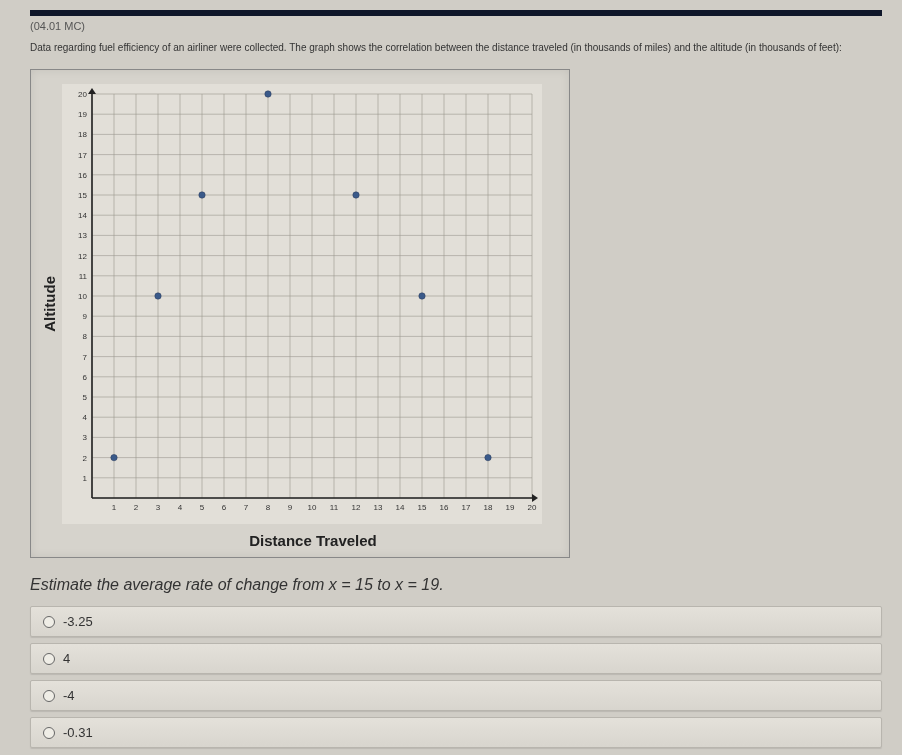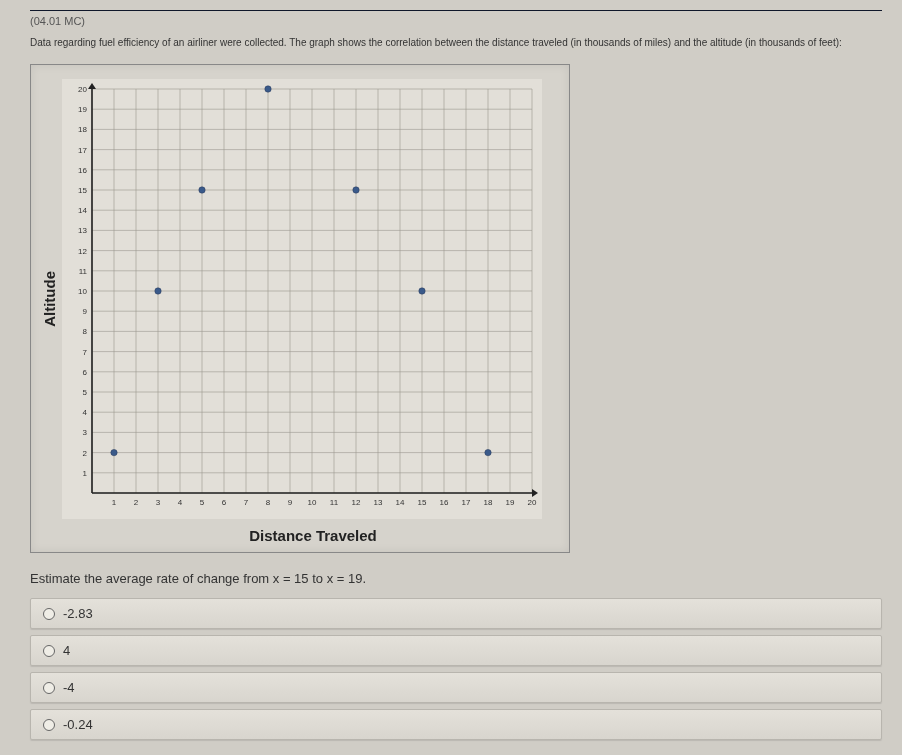--- a/index.html
+++ b/index.html
@@ -14,21 +14,21 @@
   }
   .page {
     background: #d0cdc6;
     padding: 10px 20px 20px 30px;
     min-height: 755px;
   }
   .stub-top {
     font-size: 11px;
     color: #555;
     margin-bottom: 8px;
-    border-top: 1px solid #0f172a;
+    border-top: 6px solid #0f172a;
     padding-top: 4px;
   }
   .question-text {
     font-size: 10px;
     color: #333;
     line-height: 1.5;
     margin-bottom: 14px;
   }
   .chart-wrap {
     border: 1px solid #888;
@@ -58,24 +58,25 @@
   }
   .xlabel {
     text-align: center;
     font-weight: bold;
     font-size: 15px;
     color: #222;
     margin-top: 8px;
     margin-left: 30px;
   }
   .subq {
-    font-size: 13px;
+    font-size: 16px;
     color: #333;
     margin-top: 18px;
     margin-bottom: 12px;
+    font-style: italic;
   }
   .option-row {
     background: linear-gradient(#e4e1da, #d8d5ce);
     border: 1px solid #b8b5ae;
     border-radius: 2px;
     padding: 7px 12px;
     margin-bottom: 6px;
     font-size: 13px;
     color: #333;
     display: flex;
@@ -201,27 +202,27 @@
           </svg>
       </div>
     </div>
     <div class="xlabel">Distance Traveled</div>
   </div>
 
   <div class="subq">Estimate the average rate of change from x = 15 to x = 19.</div>
 
   <div class="option-row">
     <span class="radio"></span>
-    <span>-2.83</span>
+    <span>-3.25</span>
   </div>
   <div class="option-row">
     <span class="radio"></span>
     <span>4</span>
   </div>
   <div class="option-row">
     <span class="radio"></span>
     <span>-4</span>
   </div>
   <div class="option-row">
     <span class="radio"></span>
-    <span>-0.24</span>
+    <span>-0.31</span>
   </div>
 </div>
 
 </body></html>

